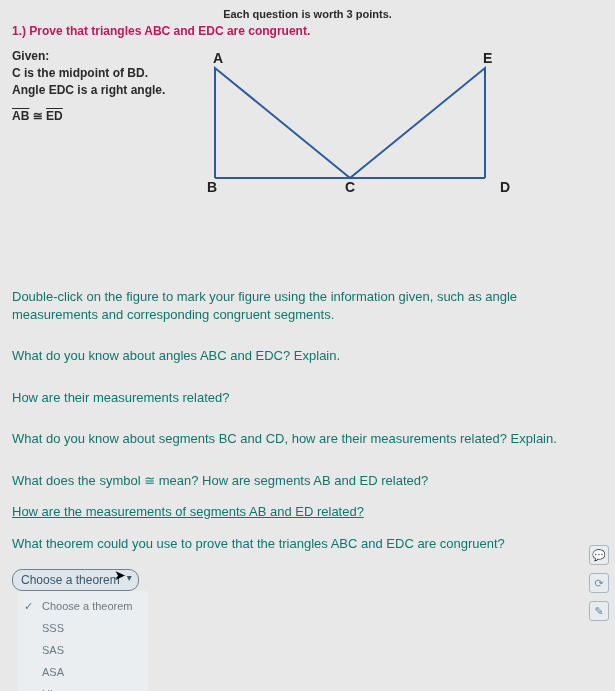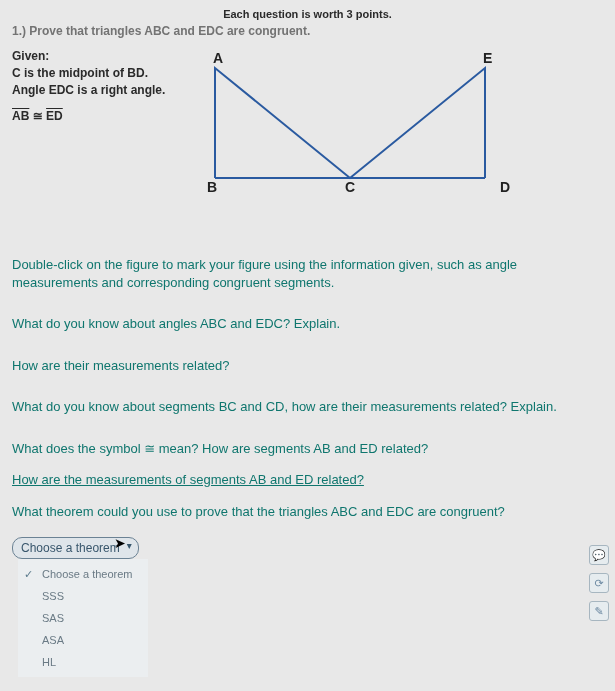--- a/index.html
+++ b/index.html
@@ -21,27 +21,27 @@
     .header-line {
       font-weight: bold;
       font-size: 11px;
       color: #2a2a2a;
       margin-bottom: 4px;
       text-align: center;
     }
     .problem-title {
       font-weight: bold;
       font-size: 12px;
-      color: #737373;
+      color: #be185d;
       margin-bottom: 10px;
     }
     .top-section {
       display: flex;
       gap: 20px;
-      margin-bottom: 60px;
+      margin-bottom: 92px;
     }
     .given-block {
       flex: 0 0 auto;
       font-size: 12px;
       font-weight: bold;
       color: #2a2a2a;
       line-height: 1.4;
     }
     .given-block .overline {
       text-decoration: overline;

